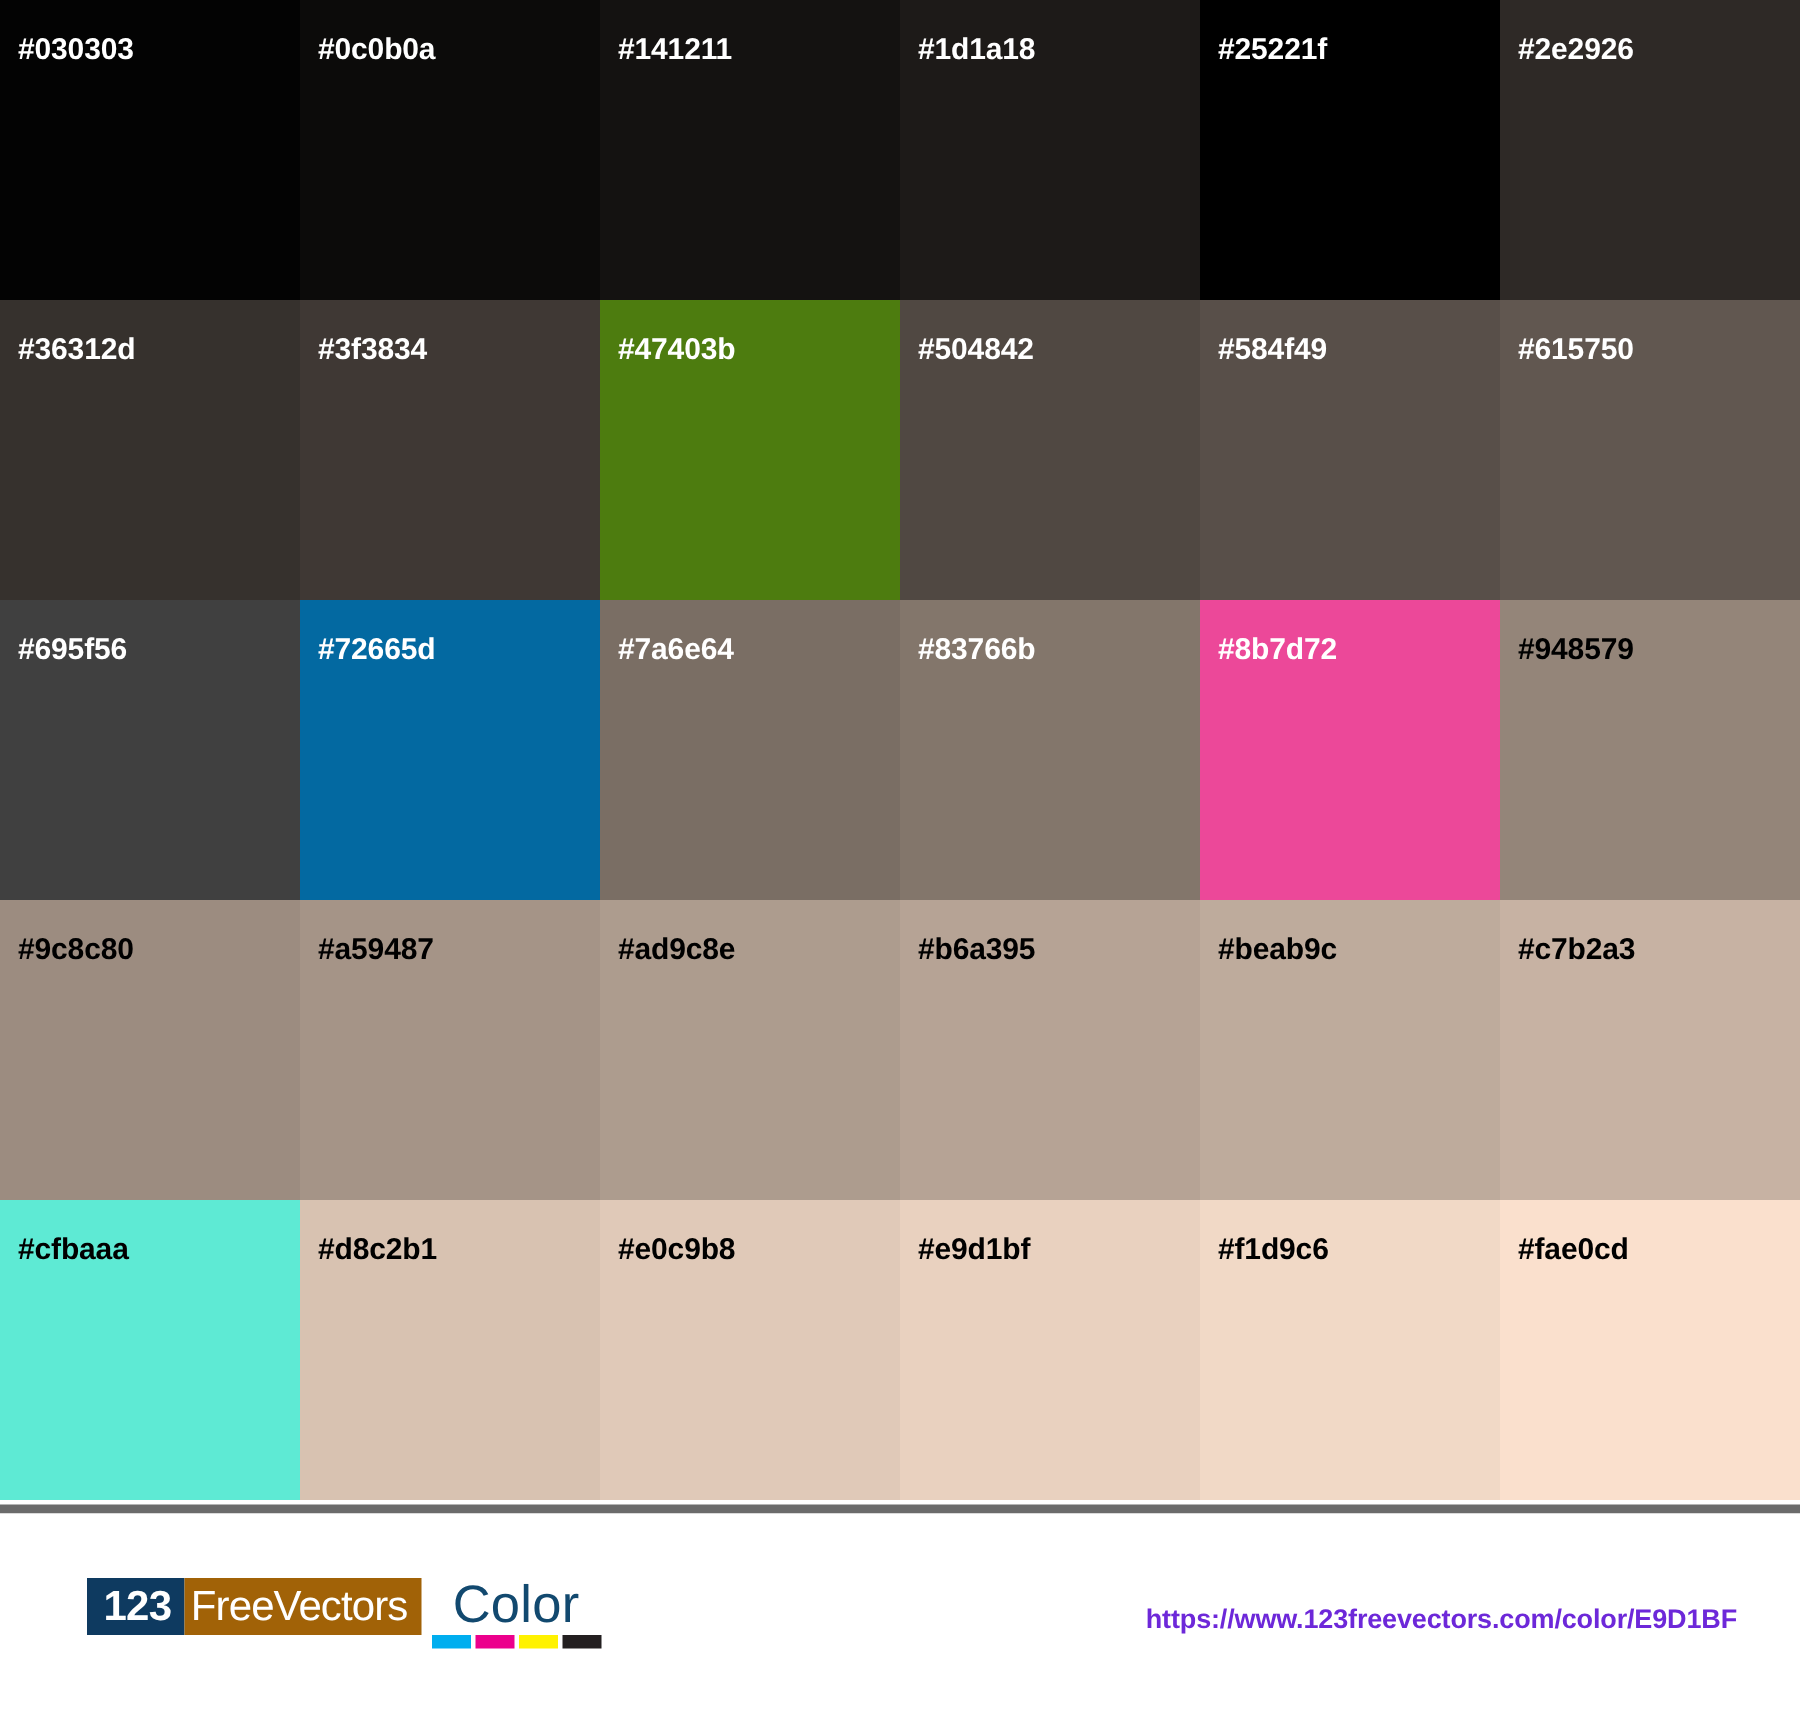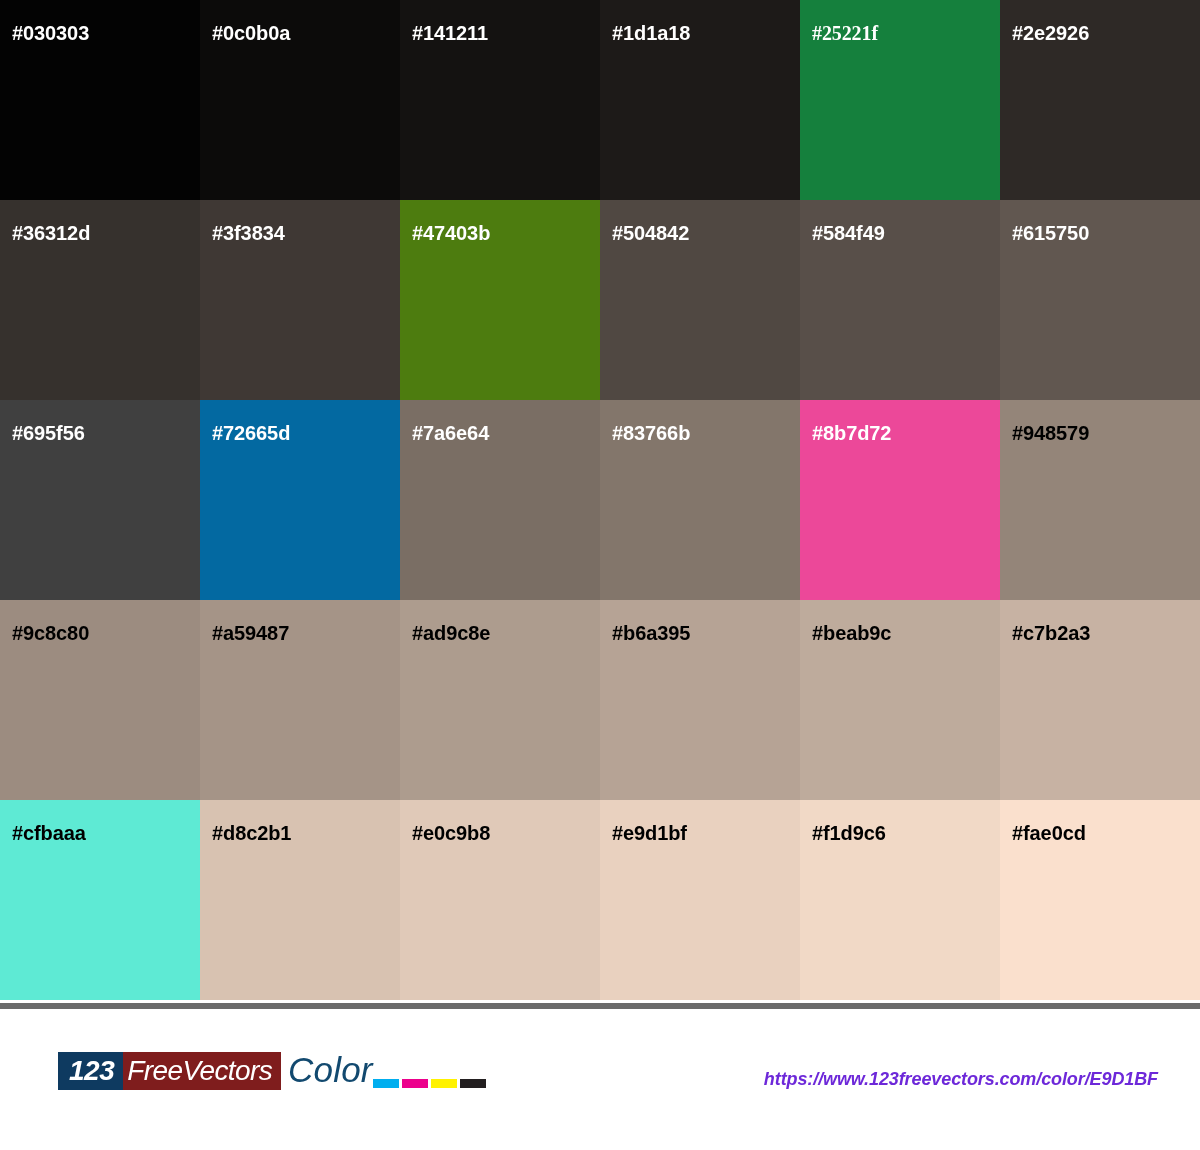--- a/index.html
+++ b/index.html
@@ -73,21 +73,20 @@
   }
 
   
   #footer {
     position: absolute;
     left: 0;
     top: 1009px;
     width: 1200px;
     height: 141px;
     background: #ffffff;
-    font-style: italic;
   }
 
   
   #brand-logo {
     position: absolute;
     left: 58px;
     top: 43px;
     height: 52px;
     display: flex;
     align-items: flex-start;
@@ -117,22 +116,22 @@
     font-weight: normal;
     line-height: 38px;
     height: 38px;
     padding: 0 9px 0 4px;
     letter-spacing: -0.6px;
   }
 
   .logo-color-wrap {
     margin-left: 7px;
     display: flex;
-    flex-direction: row;
-    align-items: flex-end;
+    flex-direction: column;
+    align-items: center;
   }
 
   .logo-color-text {
     color: #12496f;
     font-size: 35px;
     line-height: 36px;
     font-weight: normal;
     letter-spacing: 0.2px;
     font-family: "Liberation Sans", sans-serif;
   }
@@ -176,21 +175,21 @@
       </div>
       <div class="swatch light-text" style="background: rgb(12, 11, 10);">
         <span class="swatch-label">#0c0b0a</span>
       </div>
       <div class="swatch light-text" style="background: rgb(20, 18, 17);">
         <span class="swatch-label">#141211</span>
       </div>
       <div class="swatch light-text" style="background: rgb(29, 26, 24);">
         <span class="swatch-label">#1d1a18</span>
       </div>
-      <div class="swatch light-text" style="background: #15803d; font-family: Liberation Serif, serif;">
+      <div class="swatch light-text" style="background: #000000;">
         <span class="swatch-label">#25221f</span>
       </div>
       <div class="swatch light-text" style="background: rgb(46, 41, 38);">
         <span class="swatch-label">#2e2926</span>
       </div>
       <div class="swatch light-text" style="background: rgb(54, 49, 45);">
         <span class="swatch-label">#36312d</span>
       </div>
       <div class="swatch light-text" style="background: rgb(63, 56, 52);">
         <span class="swatch-label">#3f3834</span>
@@ -264,21 +263,21 @@
     </div>
 
   <div id="divider-gap"></div>
   <div id="divider-bar" style="background: rgb(107, 107, 107);"></div>
 
   <div id="footer">
 
     <div id="brand-logo">
       <div class="logo-box">
         <span class="logo-123" style="background: rgb(14, 58, 96);">123</span>
-        <span class="logo-freevectors" style="background: #7f1d1d;">FreeVectors</span>
+        <span class="logo-freevectors" style="background: #a16207;">FreeVectors</span>
       </div>
       <div class="logo-color-wrap">
         <span class="logo-color-text" style="color: rgb(18, 73, 111);">Color</span>
         <div class="cmyk-bars">
           <span class="cmyk-bar cmyk-c" style="background: rgb(0, 174, 239);"></span>
           <span class="cmyk-bar cmyk-m" style="background: rgb(236, 0, 140);"></span>
           <span class="cmyk-bar cmyk-y" style="background: rgb(255, 242, 0);"></span>
           <span class="cmyk-bar cmyk-k" style="background: rgb(35, 31, 32);"></span>
         </div>
       </div>

